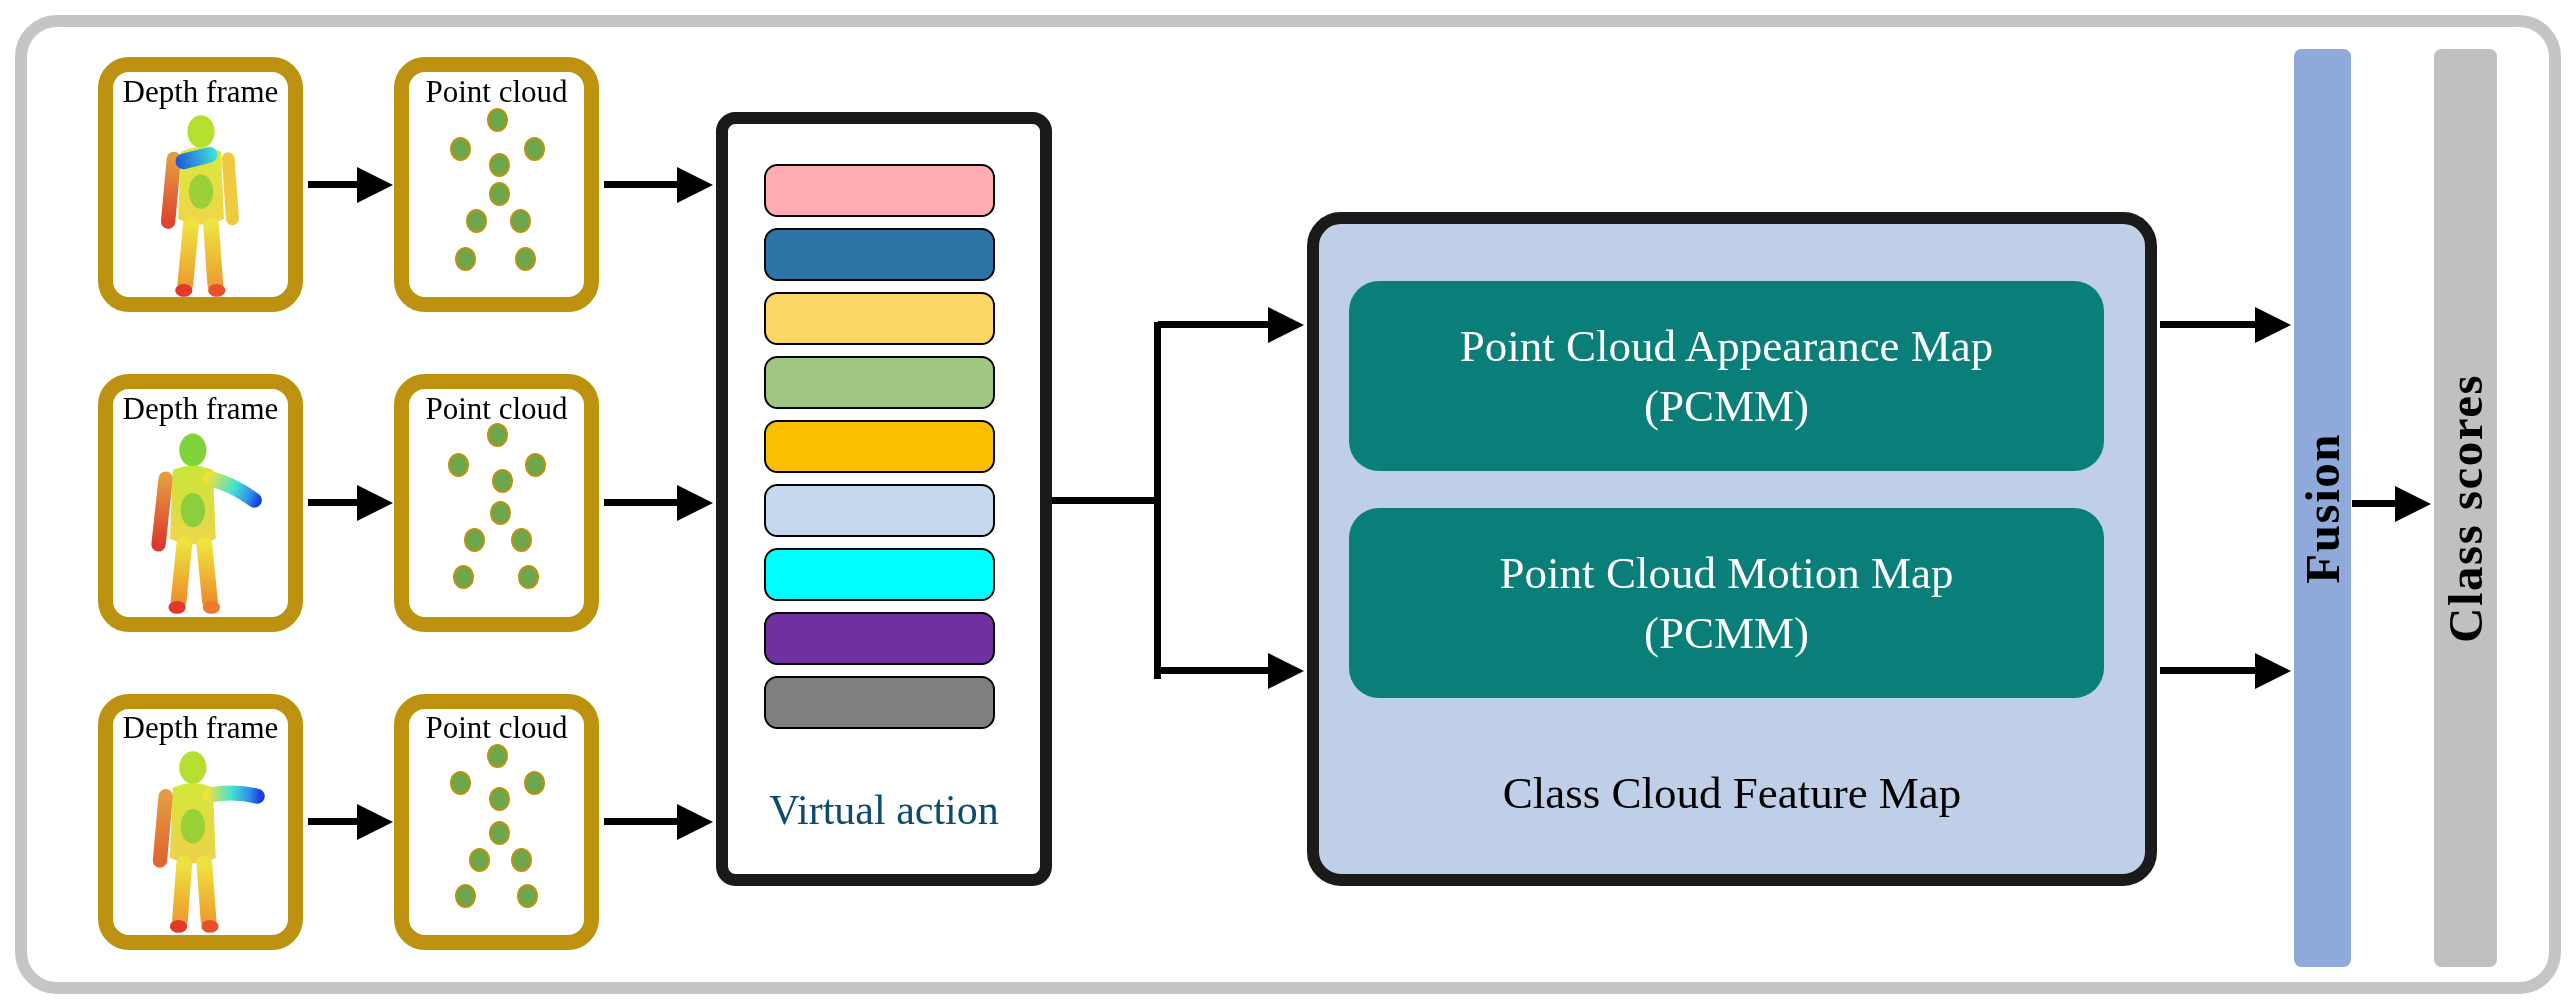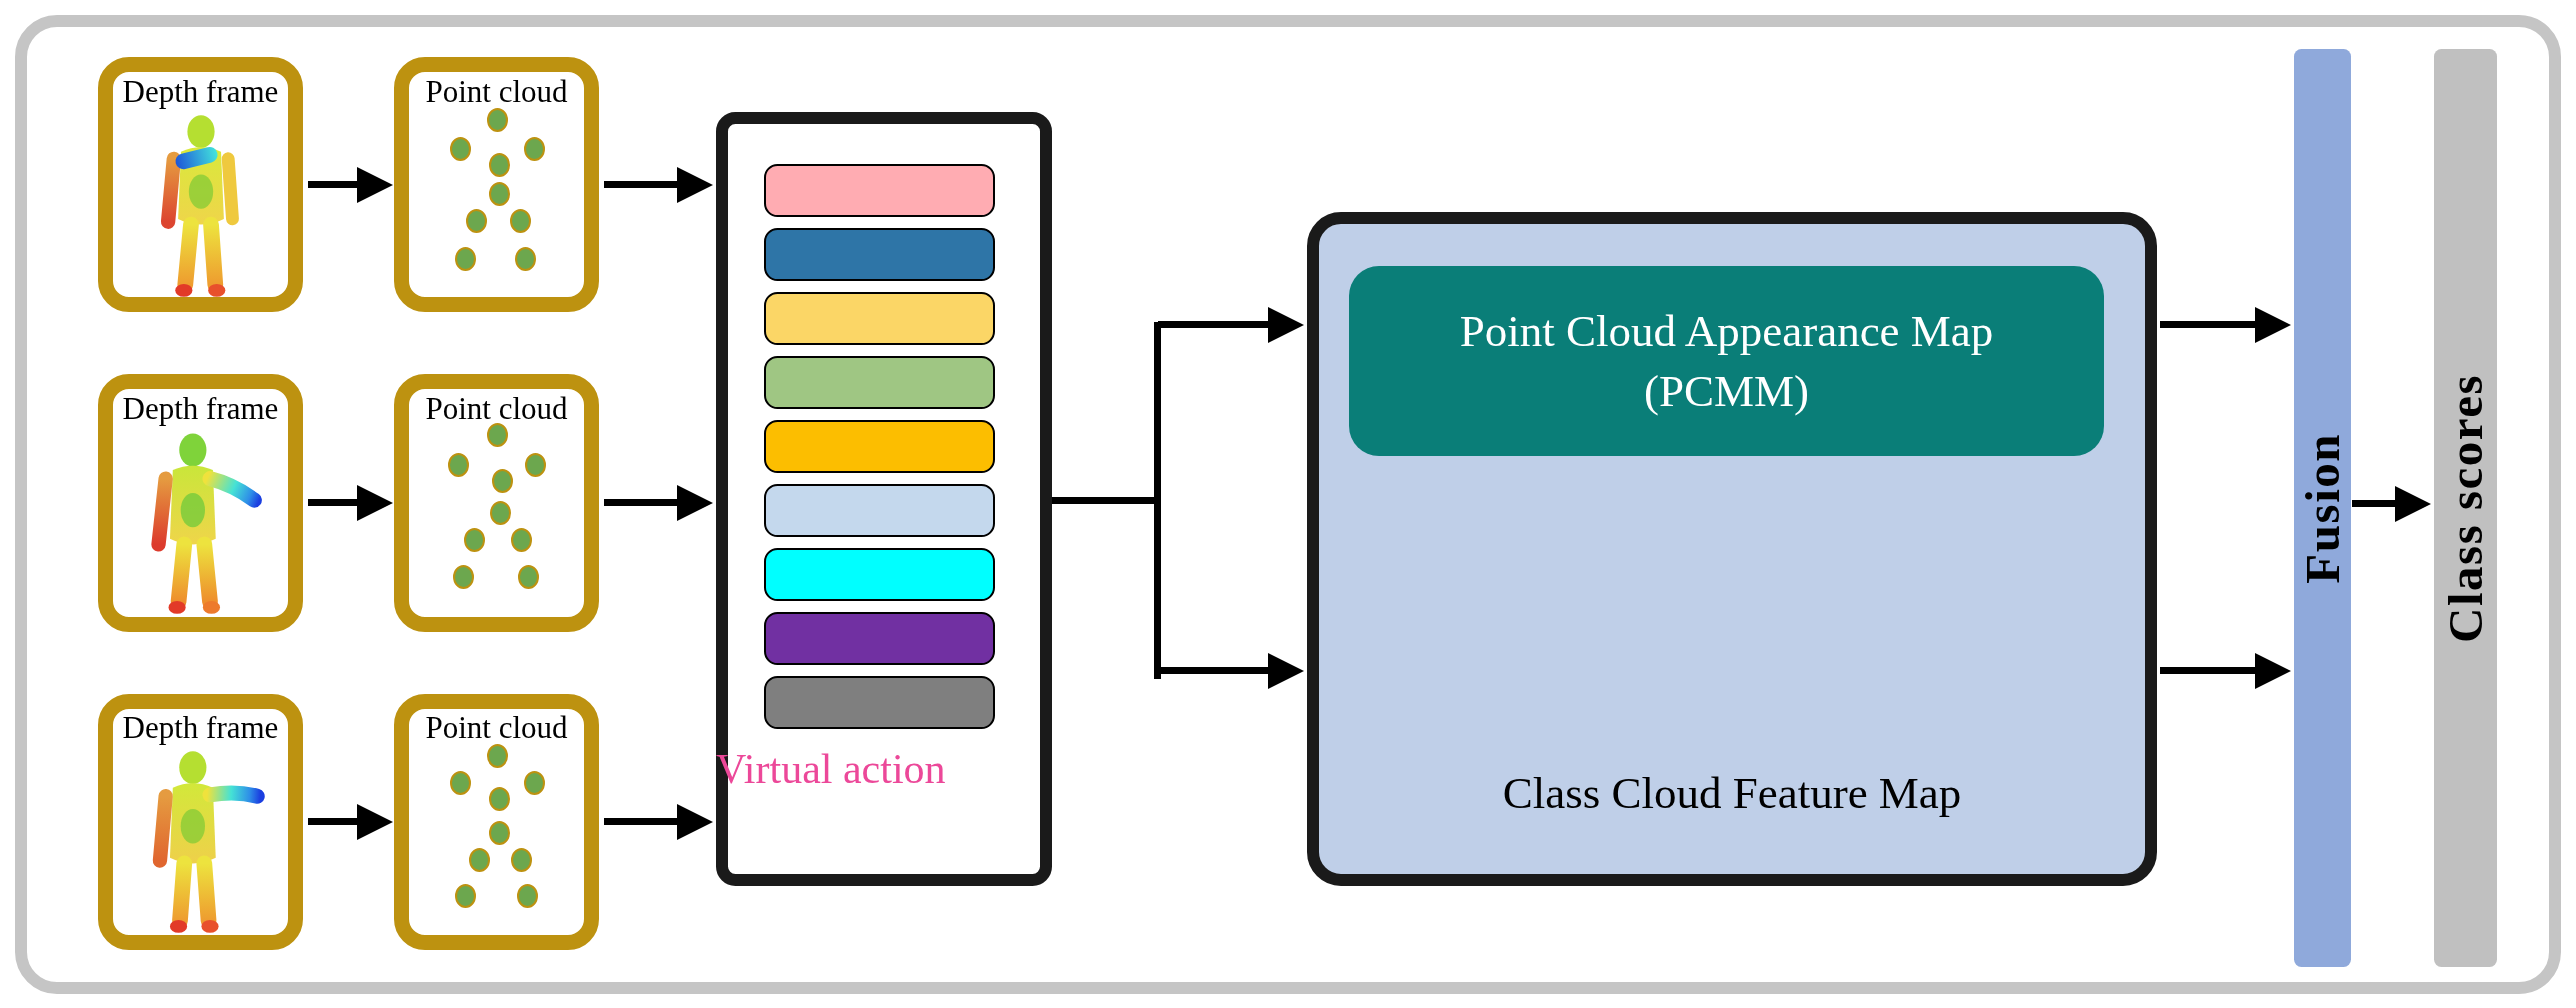--- a/index.html
+++ b/index.html
@@ -65,26 +65,26 @@
   }
   .vas-bar {
     position: absolute;
     left: 764px;
     width: 231px; height: 53px;
     border: 2.2px solid #000000;
     border-radius: 13.4px;
   }
   .vas-label {
     position: absolute;
-    left: 716px; top: 744px;
+    left: 716px; top: 785px;
     width: 336px;
-    text-align: left;
+    text-align: center;
     font-size: 42px;
     line-height: 51px;
-    color: #ec4899;
+    color: #0c4a6e;
   }
 
   
   .hline, .vline { position: absolute; background: var(--arrow-black, #000000); }
   .arrow { position: absolute; height: 36px; }
   .arrow .shaft {
     position: absolute;
     left: 0; right: 31px; top: 14px; height: 7.4px;
     background: var(--arrow-black, #000000);
   }
@@ -270,22 +270,26 @@
 
   <div class="vas-box"></div>
   <div class="vas-label">
     <div>Virtual action</div>
   </div>
 
   <div class="hline" style="left:1052px; top:497px; width:106px; height:7.4px;"></div>
   <div class="vline" style="left:1154px; top:322px; width:7.4px; height:357px;"></div>
 
   <div class="feature-box"></div>
-  <div class="teal-box" style="top:266px;">
+  <div class="teal-box" style="top:281px;">
     <div>Point Cloud Appearance Map</div>
+    <div>(PCMM)</div>
+  </div>
+  <div class="teal-box" style="top:508px;">
+    <div>Point Cloud Motion Map</div>
     <div>(PCMM)</div>
   </div>
   <div class="feature-caption">Class Cloud Feature Map</div>
 
   <div class="vbar fusion-bar">
     <span class="vtext">Fusion</span>
   </div>
   <div class="vbar class-bar">
     <span class="vtext">Class scores</span>
   </div>

